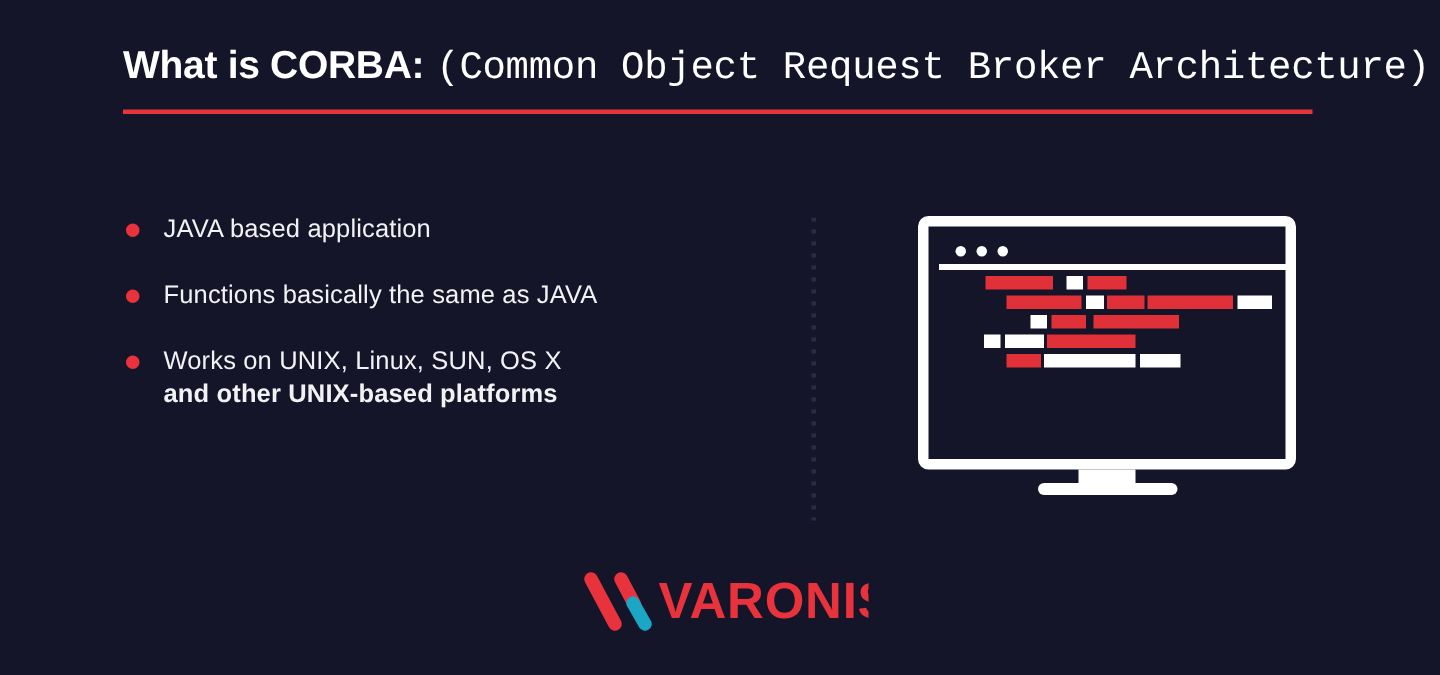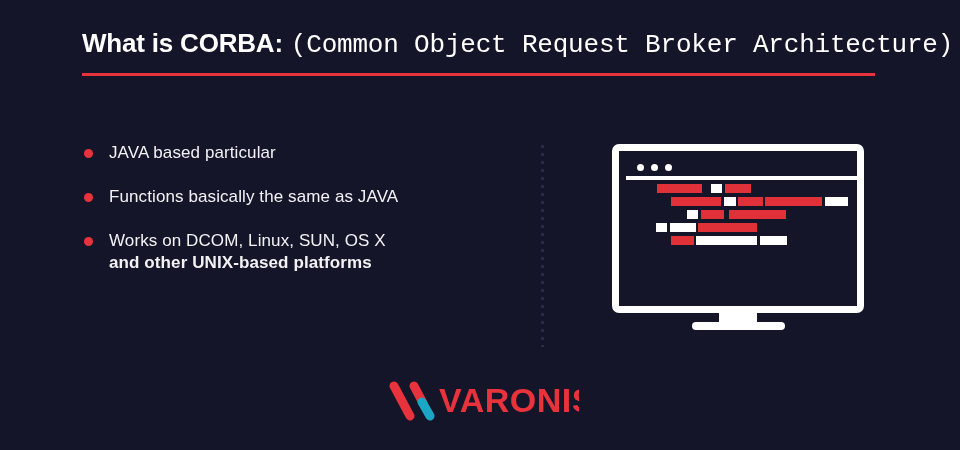--- a/index.html
+++ b/index.html
@@ -205,36 +205,36 @@
     <span id="title-main">What is CORBA:</span>
     <span id="title-sub">(Common Object Request Broker Architecture)</span>
   </div>
   <div id="title-underline"></div>
 
   <div id="bullet-list">
 
     <div class="bullet-row">
       <span class="bullet-dot"></span>
       <span class="bullet-text">
-        <span>JAVA based particular</span>
+        <span>JAVA based application</span>
       </span>
     </div>
 
     <div class="bullet-row">
       <span class="bullet-dot"></span>
       <span class="bullet-text">
         <span>Functions basically the same as JAVA</span>
       </span>
     </div>
 
 
     <div class="bullet-row">
       <span class="bullet-dot"></span>
       <span class="bullet-text">
-        <span>Works on DCOM, Linux, SUN, OS X</span>
+        <span>Works on UNIX, Linux, SUN, OS X</span>
         <span class="line2">and other UNIX-based platforms</span>
       </span>
     </div>
 
   </div>
 
   <div id="divider"></div>
 
   <div id="monitor">
     <div id="monitor-frame">

